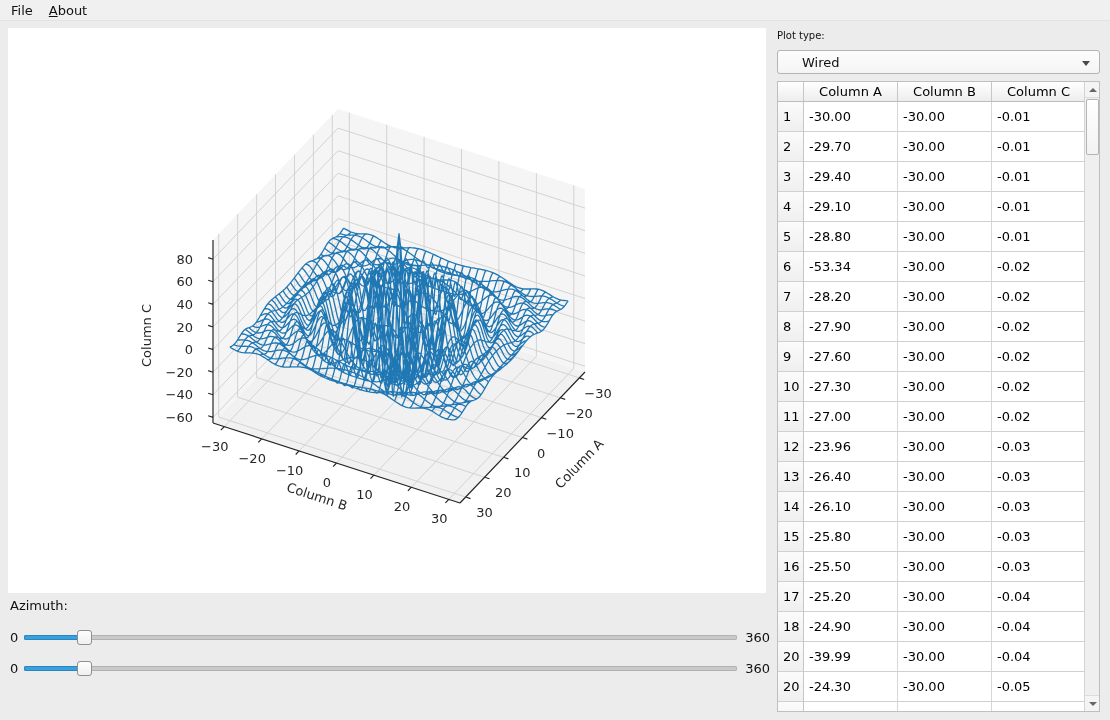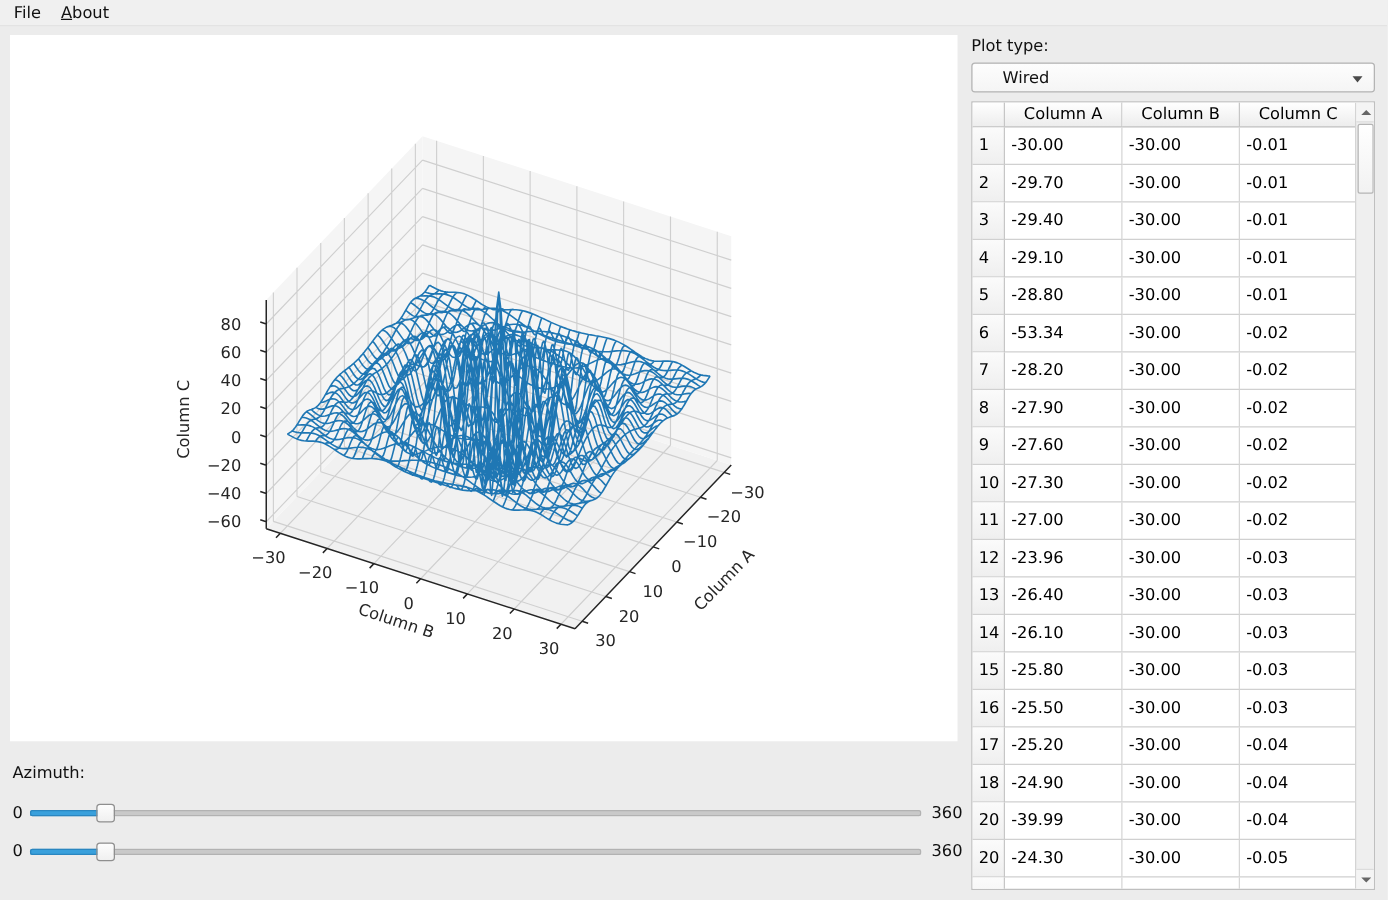--- a/index.html
+++ b/index.html
@@ -11,36 +11,36 @@
     background:#f0f0f0; border-bottom:1px solid #e3e3e3; display:flex; padding-left:3px;align-items:flex-end; }
   .menu-item { font-size:13px; color:#111; padding:2px 8px; cursor:default; }
   .menu-item .ul { text-decoration:underline; }
 
   
   .plot-panel { position:absolute; left:8px; top:28px; width:758px; height:565px; background:#ffffff; }
   .plot-panel svg { display:block; }
 
   
   .controls { position:absolute; left:0; top:593px; width:780px; }
-  .ctl-label { font-size:13px; color:#111; margin:18px 0 0 10px; height:17px; }
+  .ctl-label { font-size:13px; color:#111; margin:5px 0 0 10px; height:17px; }
   .lbl2 { margin-top:11px; }
   .slider-row { display:flex; align-items:center; margin:13px 10px 0 10px; height:18px; }
   .slider-min, .slider-max { font-size:13px; color:#111; }
   .slider-min { margin-right:6px; }
   .slider-max { margin-left:8px; }
   .track { position:relative; flex:1; height:5px; background:#c9c9c9; border-radius:2px;
     box-shadow: inset 0 0 0 1px #b2b2b2; }
   .fill { position:absolute; left:0; top:0; height:5px; background:#39a0dc; border-radius:2px;
     box-shadow: inset 0 0 0 1px #2a86c0; }
   .handle { position:absolute; top:-5px; width:15px; height:15px;
     background:linear-gradient(#fdfdfd,#f0f0f0); border:1px solid #8f8f8f; border-radius:3px; }
 
   
   .side-panel { position:absolute; left:777px; top:30px; width:323px; }
-  .plot-type-label { font-size:13px; color:#111; height:16px; }
+  .plot-type-label { font-size:10px; color:#111; height:16px; }
   .combo { position:relative; margin-top:4px; height:24px; background:linear-gradient(#fdfdfd,#f5f5f5);
     border:1px solid #b4b4b4; border-radius:3px; font-size:13px; color:#111;
     display:flex; align-items:center; padding-left:24px; }
   .combo-arrow { position:absolute; right:9px; top:10px; width:0; height:0;
     border-left:4px solid transparent; border-right:4px solid transparent; border-top:5px solid #4a4a4a; }
 
   
   .table-frame { position:relative; margin-top:7px; width:323px; height:631px;
     background:#ffffff; border:1px solid #bfbfbf; overflow:hidden; }
   .tgrid { position:absolute; left:0; top:0; width:307px; }

